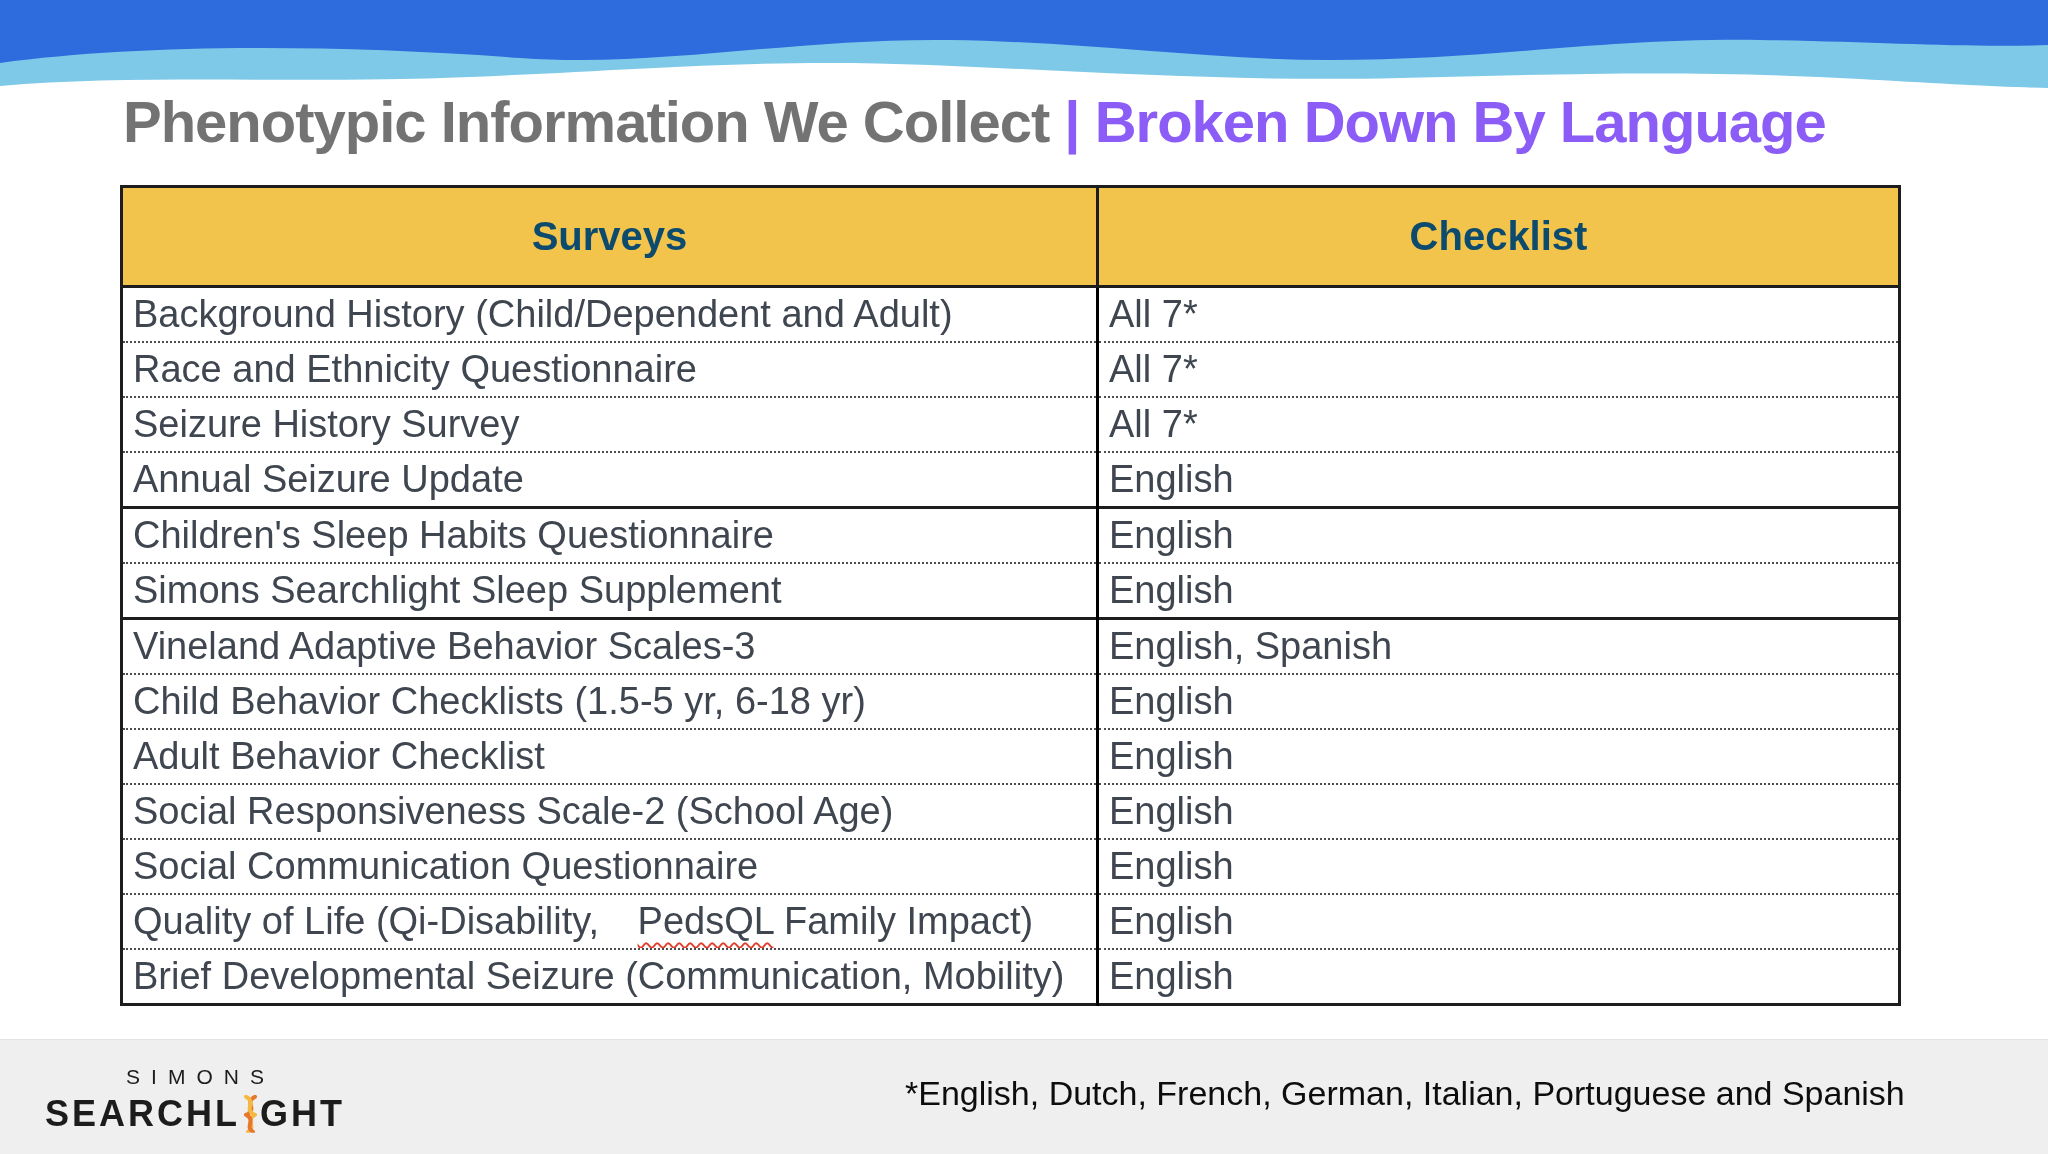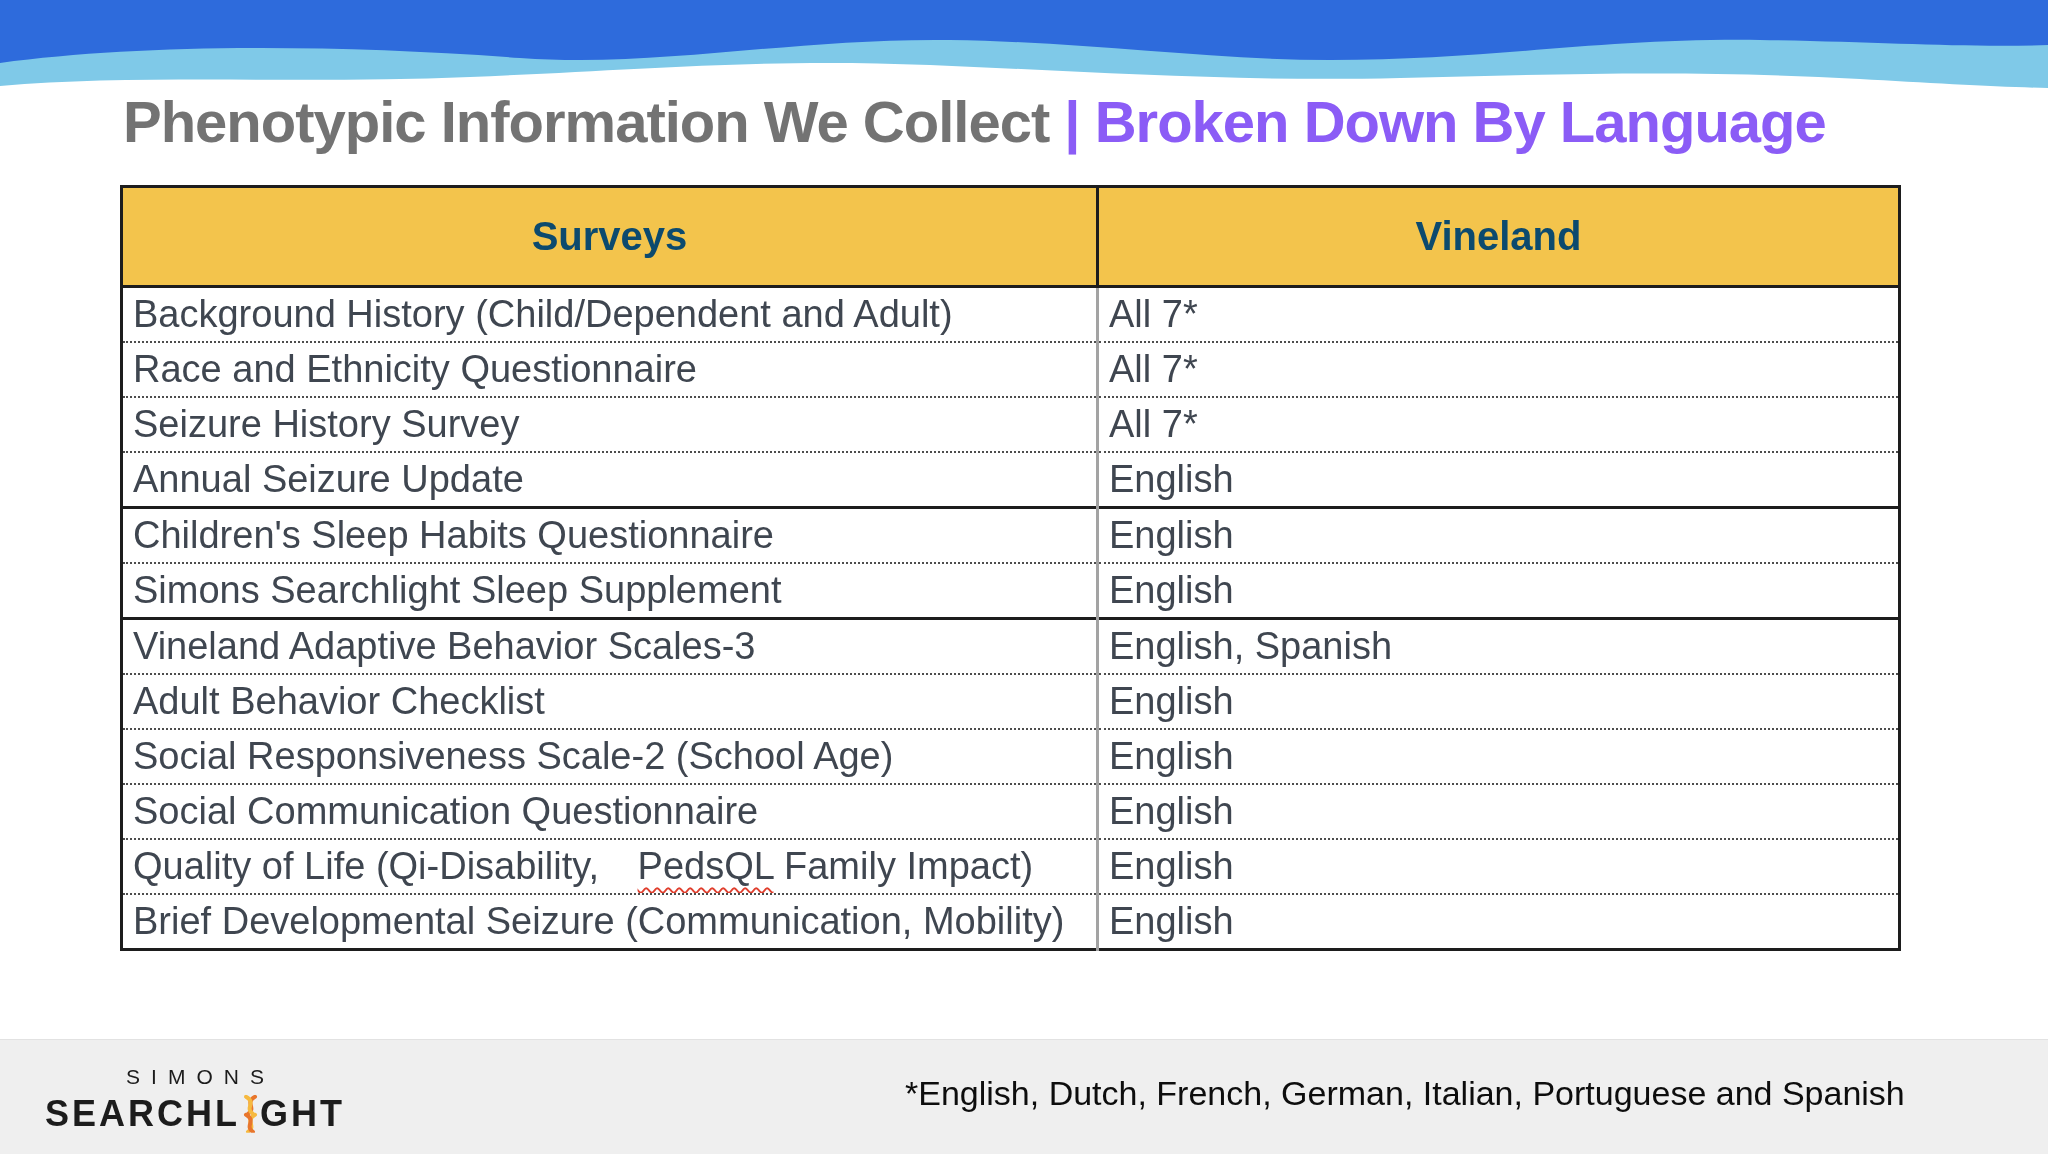--- a/index.html
+++ b/index.html
@@ -44,21 +44,21 @@
   #survey-table col.c-langs{width:802px;}
   #survey-table td{
     height:53px;
     padding:0 0 0 10px;
     color:#3f4650;
     font-size:38px;
     vertical-align:middle;
     border-bottom:2px dotted #4d4d4d;
     overflow:hidden;white-space:nowrap;
   }
-  #survey-table td:first-child{border-right:3px solid #a3a3a3;}
+  #survey-table td:first-child{border-right:3px solid #000000;}
   #survey-table tbody.group{border-left:3px solid #1d1d1d;border-right:3px solid #1d1d1d;}
   .misspell{
     text-decoration:underline wavy #e03e2d 2px;
     text-decoration-skip-ink:none;
     text-underline-offset:8px;
     margin-left:28px;
   }
 
   
   #footer{
@@ -99,21 +99,21 @@
   </div>
 
   <table id="survey-table">
     <colgroup>
         <col class="c-surveys">
         <col class="c-langs">
       </colgroup>
     <thead>
       <tr>
         <th>Surveys</th>
-        <th>Vineland</th>
+        <th>Checklist</th>
       </tr>
     </thead>
   <tbody class="group">
         <tr>
       <td>Background History (Child/Dependent and Adult)</td>
       <td>All 7*</td>
     </tr>
         <tr>
       <td>Race and Ethnicity Questionnaire</td>
       <td>All 7*</td>
@@ -134,20 +134,24 @@
     </tr>
         <tr>
       <td>Simons Searchlight Sleep Supplement</td>
       <td>English</td>
     </tr>
       </tbody>
       <tbody class="group">
         <tr>
       <td>Vineland Adaptive Behavior Scales-3</td>
       <td>English, Spanish</td>
+    </tr>
+        <tr>
+      <td>Child Behavior Checklists (1.5-5 yr, 6-18 yr)</td>
+      <td>English</td>
     </tr>
         <tr>
       <td>Adult Behavior Checklist</td>
       <td>English</td>
     </tr>
         <tr>
       <td>Social Responsiveness Scale-2 (School Age)</td>
       <td>English</td>
     </tr>
         <tr>

